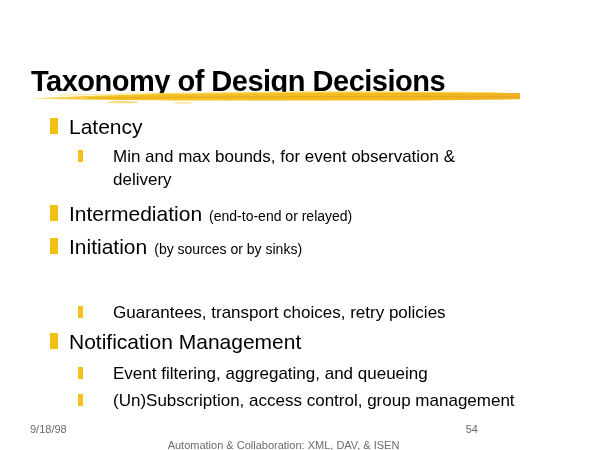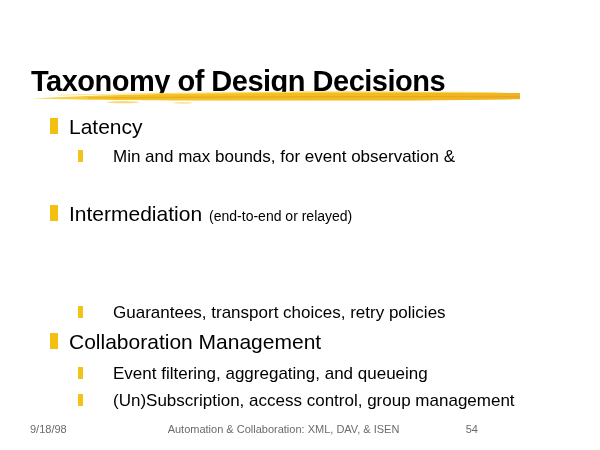--- a/index.html
+++ b/index.html
@@ -75,21 +75,21 @@
   .footer {
     position: absolute;
     left: 0;
     right: 0;
     top: 423px;
     height: 14px;
     font-size: 11px;
     color: #6b6b6b;
   }
   .footer .f-date   { position: absolute; left: 30px; top: 0; }
-  .footer .f-center { position: absolute; left: 0; right: 0; top: 0; text-align: center; padding-left: 47px; }
+  .footer .f-center { position: absolute; left: 0; right: 0; top: 16px; text-align: center; padding-left: 47px; }
   .footer .f-page   { position: absolute; right: 42px; top: 0; }
 </style>
 </head>
 <body>
 
 <div class="slide">
 
   <h1 class="title">Taxonomy of Design Decisions</h1>
 
   <svg class="brush" viewBox="0 0 572 20" preserveAspectRatio="none" aria-hidden="true">
@@ -109,38 +109,42 @@
     <ellipse cx="155" cy="17.8" rx="10" ry="0.9" fill="#f3c93f" opacity="0.5"></ellipse>
   </svg>
 
   <div class="row" style="top:114px">
     <span class="b1"></span>
     <span class="t1"><span>Latency</span><span class="suffix"></span></span>
   </div>
 
   <div class="row" style="top:145px">
     <span class="b2"></span>
-    <span class="t2"><span>Min and max bounds, for event observation &amp;</span><br></span>
+    <span class="t2"><span>Min and max bounds, for event observation &amp;</span><br><span>delivery</span></span>
   </div>
 
   <div class="row" style="top:201px">
     <span class="b1"></span>
     <span class="t1"><span>Intermediation</span><span class="suffix">(end-to-end or relayed)</span></span>
   </div>
 
+  <div class="row" style="top:234px">
+    <span class="b1"></span>
+    <span class="t1"><span>Initiation</span><span class="suffix">(by sources or by sinks)</span></span>
+  </div>
 
 
   <div class="row" style="top:301px">
     <span class="b2"></span>
     <span class="t2">Guarantees, transport choices, retry policies</span>
   </div>
 
   <div class="row" style="top:329px">
     <span class="b1"></span>
-    <span class="t1"><span>Collaboration Management</span><span class="suffix"></span></span>
+    <span class="t1"><span>Notification Management</span><span class="suffix"></span></span>
   </div>
 
   <div class="row" style="top:362px">
     <span class="b2"></span>
     <span class="t2">Event filtering, aggregating, and queueing</span>
   </div>
 
   <div class="row" style="top:389px">
     <span class="b2"></span>
     <span class="t2">(Un)Subscription, access control, group management</span>

